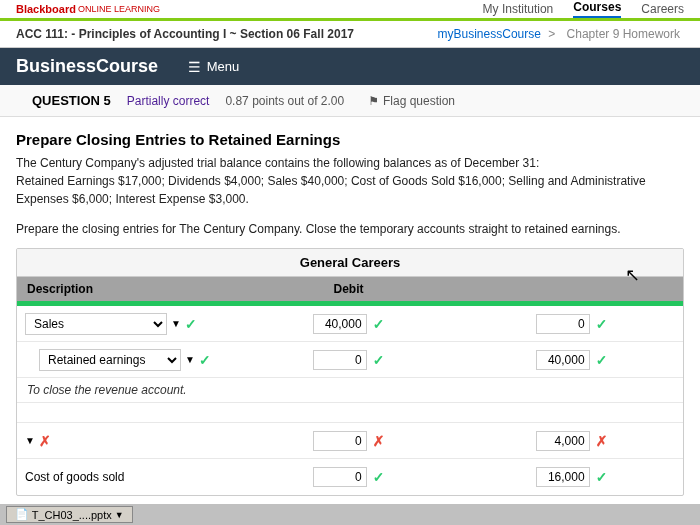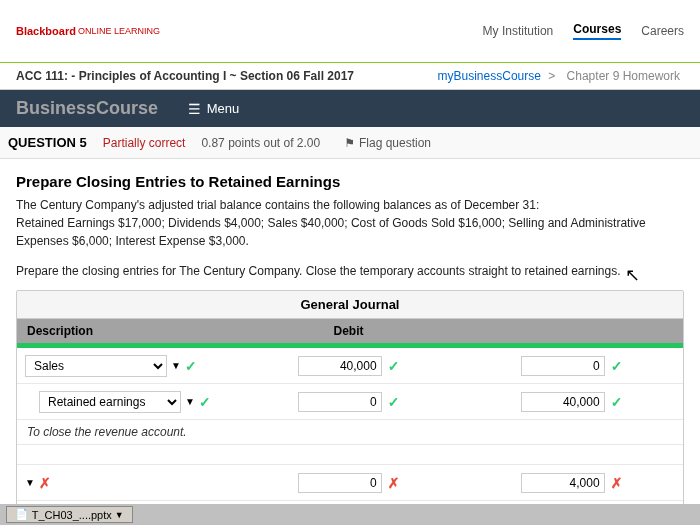--- a/index.html
+++ b/index.html
@@ -8,25 +8,25 @@
       font-size: 13px;
       background: #f5f5f5;
       width: 700px;
       min-height: 525px;
       overflow: hidden;
     }
 
     
     .top-nav {
       background: #fff;
-      border-bottom: 1px solid #84cc16;
+      border-bottom: 3px solid #84cc16;
       display: flex;
       align-items: center;
       justify-content: flex-end;
-      padding: 22px 16px;
+      padding: 0 16px;
       font-size: 12px;
       color: #555;
     }
     .top-nav-logo {
       margin-right: auto;
       display: flex;
       align-items: center;
     }
     .logo-text {
       font-size: 11px;
@@ -87,50 +87,50 @@
     .app-header {
       background: #2c3e50;
       display: flex;
       align-items: center;
       padding: 8px 16px;
       color: #fff;
     }
     .app-header .brand {
       font-size: 18px;
       font-weight: bold;
-      color: #a3a3a3;
+      color: #ffffff;
       margin-right: 30px;
     }
     .menu-btn {
       display: flex;
       align-items: center;
       gap: 6px;
       color: #fff;
       font-size: 13px;
       cursor: pointer;
     }
     .menu-icon {
       font-size: 14px;
     }
 
     
     .question-header {
       background: #f9f9f9;
       border-bottom: 1px solid #ddd;
-      padding: 8px 8px;
+      padding: 8px 32px;
       display: flex;
       align-items: center;
       gap: 16px;
       font-size: 13px;
     }
     .question-label {
       font-weight: bold;
     }
     .status-badge {
-      color: #b91c1c;
+      color: #4c1d95;
       font-size: 12px;
       text-align: right;
     }
     .points-text {
       font-size: 12px;
       color: #555;
     }
     .flag-btn {
       display: flex;
       align-items: center;
@@ -212,21 +212,21 @@
       gap: 4px;
     }
     .value-cell {
       padding: 4px 8px;
       display: flex;
       align-items: center;
       justify-content: center;
       gap: 6px;
     }
     .value-input {
-      width: 84px;
+      width: 54px;
       text-align: right;
       border: 1px solid #ccc;
       padding: 2px 4px;
       font-size: 12px;
       background: #fff;
     }
     .check-green {
       color: #2ecc71;
       font-weight: bold;
       font-size: 14px;
@@ -335,21 +335,21 @@
 
 <div class="main-content">
   <div class="question-title">Prepare Closing Entries to Retained Earnings</div>
   <div class="question-body">
     <span>The Century Company's adjusted trial balance contains the following balances as of December 31:</span><br>
     <span>Retained Earnings $17,000; Dividends $4,000; Sales $40,000; Cost of Goods Sold $16,000; Selling and Administrative Expenses $6,000; Interest Expense $3,000.</span>
   </div>
   <div class="instruction-text">Prepare the closing entries for The Century Company. Close the temporary accounts straight to retained earnings.</div>
 
   <div class="journal-container">
-    <div class="journal-title">General Journal</div>
+    <div class="journal-title">General Careers</div>
     <div class="journal-header">
       <div class="col">Description</div>
       <div class="col">Debit</div>
     </div>
 
     <div class="journal-row">
       <div class="desc-cell">
         <select class="select-field">
           <option>Sales</option>
         </select>

